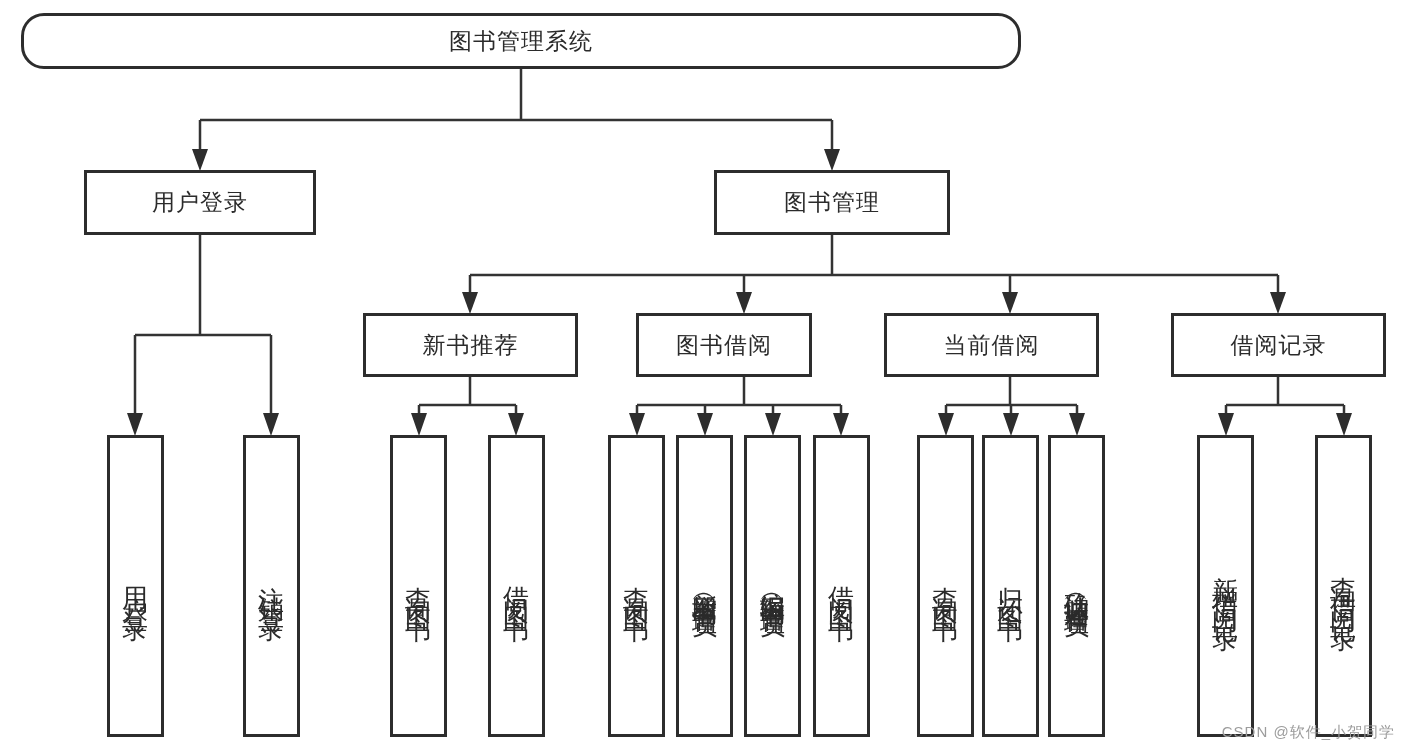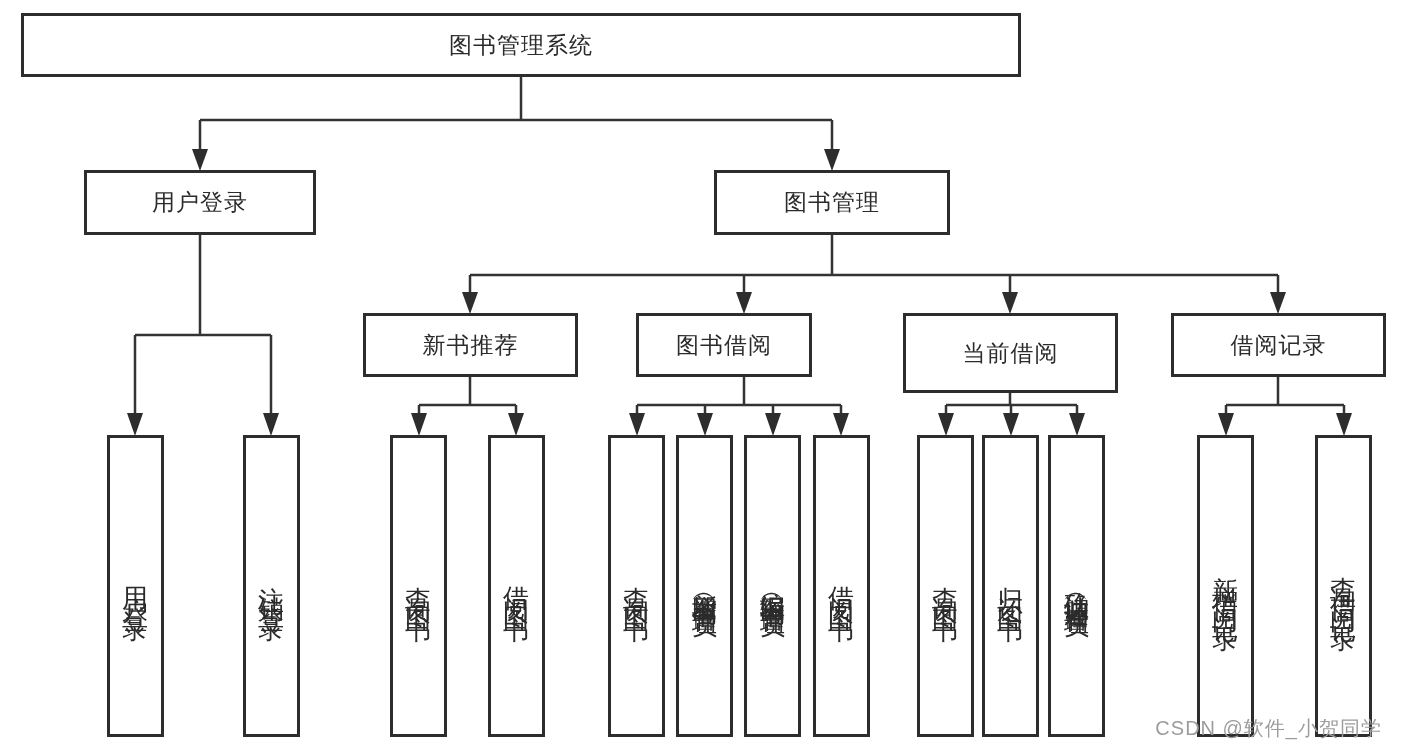--- a/index.html
+++ b/index.html
@@ -13,21 +13,21 @@
     border:3px solid #2d2d2d;display:flex;align-items:center;justify-content:center;
   }
   .h-label{font-size:23px;letter-spacing:1px;white-space:nowrap;}
   .leaf{width:57px;height:302px;}
   .v-label{
     writing-mode:vertical-rl;text-orientation:mixed;
     font-size:26px;letter-spacing:10px;line-height:1;white-space:nowrap;
   }
   .v-label.long{font-size:25px;letter-spacing:3px;}
   #watermark{
-    position:absolute;right:23px;bottom:5px;font-size:20px;color:#9c9c9c;
+    position:absolute;right:10px;bottom:5px;font-size:15px;color:#9c9c9c;
     letter-spacing:1px;white-space:nowrap;
   }
 </style>
 </head>
 <body>
 
 <div id="stage">
 
   <svg id="wires" viewBox="0 0 1405 747" xmlns="http://www.w3.org/2000/svg">
     <g stroke="#333333" stroke-width="2.5" fill="none">
@@ -65,38 +65,38 @@
       <polygon points="765,413 781,413 773,436"></polygon>
       <polygon points="833,413 849,413 841,436"></polygon>
       <polygon points="938,413 954,413 946,436"></polygon>
       <polygon points="1003,413 1019,413 1011,436"></polygon>
       <polygon points="1069,413 1085,413 1077,436"></polygon>
       <polygon points="1218,413 1234,413 1226,436"></polygon>
       <polygon points="1336,413 1352,413 1344,436"></polygon>
     </g>
   </svg>
 
-  <div class="node" style="left:21px;top:13px;width:1000px;height:64px;">
+  <div class="node" style="left:21px;top:13px;width:1000px;height:56px;border-radius:23px;">
     <span class="h-label">图书管理系统</span>
   </div>
 
   <div class="node" style="left:84px;top:170px;width:232px;height:65px;">
     <span class="h-label">用户登录</span>
   </div>
   <div class="node" style="left:714px;top:170px;width:236px;height:65px;">
     <span class="h-label">图书管理</span>
   </div>
 
   <div class="node" style="left:363px;top:313px;width:215px;height:64px;">
     <span class="h-label">新书推荐</span>
   </div>
   <div class="node" style="left:636px;top:313px;width:176px;height:64px;">
     <span class="h-label">图书借阅</span>
   </div>
-  <div class="node" style="left:903px;top:313px;width:215px;height:80px;">
+  <div class="node" style="left:884px;top:313px;width:215px;height:64px;">
     <span class="h-label">当前借阅</span>
   </div>
   <div class="node" style="left:1171px;top:313px;width:215px;height:64px;">
     <span class="h-label">借阅记录</span>
   </div>
 
   <div class="node leaf" style="left:107px;top:435px;">
     <span class="v-label">用户登录</span>
   </div>
   <div class="node leaf" style="left:243px;top:435px;">

